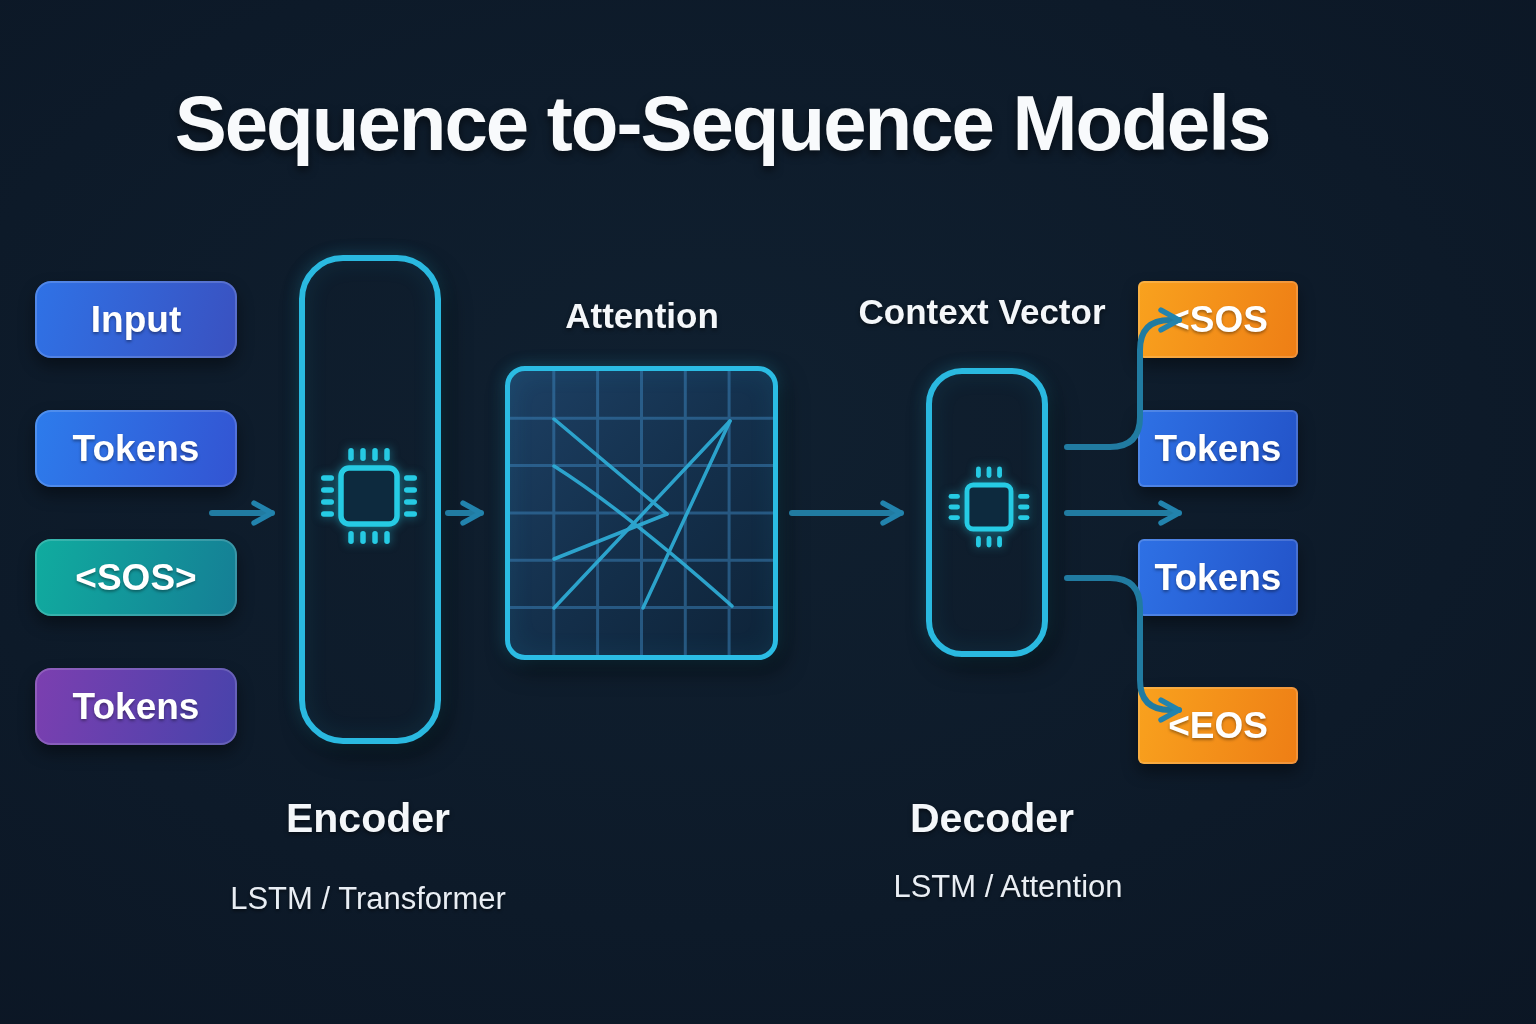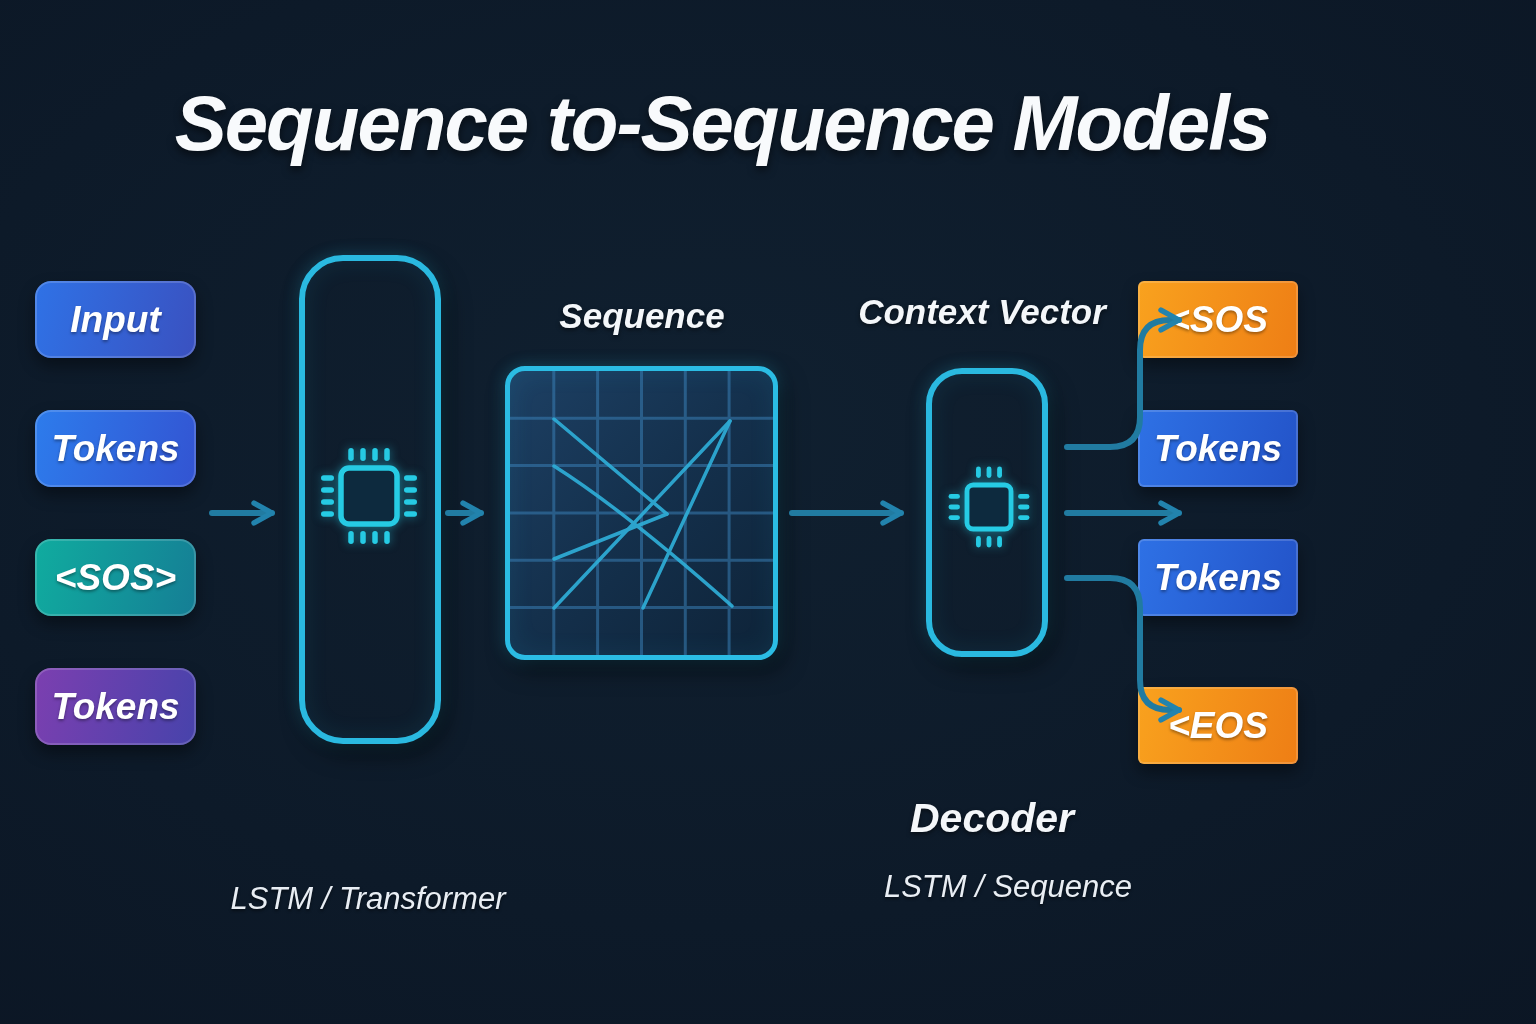--- a/index.html
+++ b/index.html
@@ -5,21 +5,20 @@
   html, body { margin: 0; padding: 0; background: #070d16; }
   * { box-sizing: border-box; }
 
   .stage {
     position: relative;
     width: 1536px;
     height: 1024px;
     overflow: hidden;
     font-family: "Liberation Sans", "DejaVu Sans", sans-serif;
     background: radial-gradient(1400px 900px at 46% 42%, #102030 0%, #0d1a29 55%, #0b1523 100%);
-    font-style: italic;
   }
 
   .page-title {
     position: absolute;
     left: 722px; top: 78px;
     transform: translateX(-50%);
     white-space: nowrap;
     font-size: 78px;
     font-weight: 700;
     letter-spacing: -2px;
@@ -36,21 +35,21 @@
     align-items: center;
     justify-content: center;
     box-shadow: 0 8px 16px rgba(0,0,0,0.40), inset 0 0 0 2px rgba(255,255,255,0.16);
   }
   .token-box .token-label {
     color: #ffffff;
     font-size: 37px;
     font-weight: 700;
     text-shadow: 0 2px 3px rgba(0,0,0,0.35);
   }
-  .col-left  { left: 35px;  width: 161px; }
+  .col-left  { left: 35px;  width: 202px; }
   .col-right { left: 1138px; width: 160px; border-radius: 6px; }
   .row-0 { top: 281px; }
   .row-1 { top: 410px; }
   .row-2 { top: 539px; }
   .row-3 { top: 668px; }
 
   
   .proc-block {
     position: absolute;
     border: 6px solid #2ab9e0;
@@ -210,25 +209,26 @@
       <rect x="4" y="35.25" width="13" height="5.5" rx="2.75"></rect>
         <rect x="4" y="47.25" width="13" height="5.5" rx="2.75"></rect>
         <rect x="4" y="59.25" width="13" height="5.5" rx="2.75"></rect>
       <rect x="83" y="35.25" width="13" height="5.5" rx="2.75"></rect>
         <rect x="83" y="47.25" width="13" height="5.5" rx="2.75"></rect>
         <rect x="83" y="59.25" width="13" height="5.5" rx="2.75"></rect>
     </g>
     <rect x="25" y="25" width="50" height="50" rx="7" fill="#0d2a3e" stroke="#26cbe4" stroke-width="5.5"></rect>
   </svg>
 
-  <div class="section-label attention-label">Sequence</div>
+  <div class="section-label attention-label">Attention</div>
   <div class="section-label context-vector-label">Context Vector</div>
+  <div class="section-label encoder-label">Encoder</div>
   <div class="sub-label encoder-sublabel">LSTM / Transformer</div>
   <div class="section-label decoder-label">Decoder</div>
-  <div class="sub-label decoder-sublabel">LSTM / Sequence</div>
+  <div class="sub-label decoder-sublabel">LSTM / Attention</div>
 
   <svg class="connector-layer" viewBox="0 0 1536 1024">
     <defs>
       <marker id="ah" viewBox="0 0 6 6" refX="5" refY="3" markerWidth="4.5" markerHeight="4.5" orient="auto-start-reverse">
         <path d="M 1 0.8 L 5 3 L 1 5.2" fill="none" stroke="#2283ad" stroke-width="1.2" stroke-linecap="round" stroke-linejoin="round"></path>
       </marker>
     </defs>
     <g fill="none" stroke="#217ba1" stroke-width="6" stroke-linecap="round">
       <path d="M 212 513 H 272" marker-end="url(#ah)"></path>
       <path d="M 448 513 H 481" marker-end="url(#ah)"></path>

